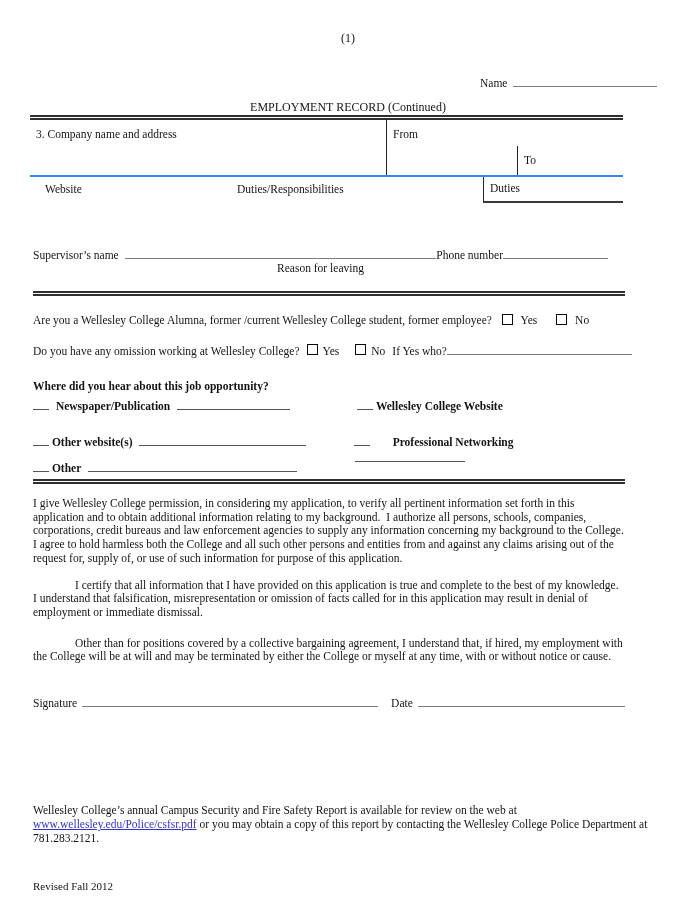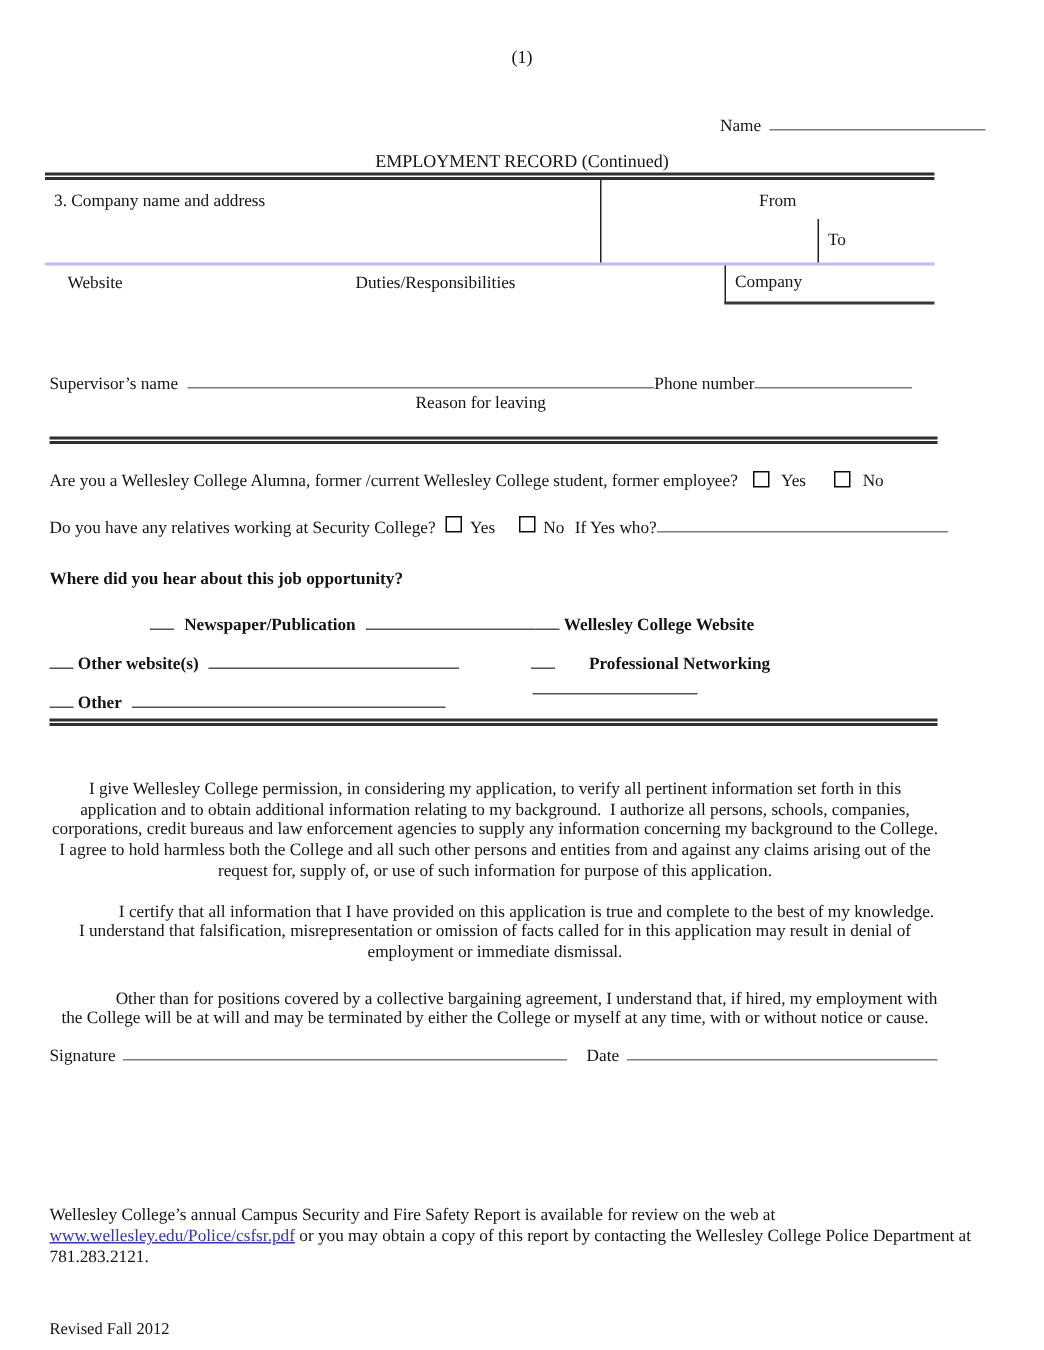--- a/index.html
+++ b/index.html
@@ -16,24 +16,24 @@
   .center{width:100%;text-align:center;}
   
   .bl{display:inline-block;height:13px;border-bottom:1px solid #7d7d7d;vertical-align:baseline;}
   .bl-dark{border-bottom-color:#555;}
   
   .dline{height:1px;border-top:2px solid #2f2f2f;border-bottom:2px solid #2f2f2f;}
   
   .cb{display:inline-block;width:9px;height:9px;border:1.5px solid #0a0a0a;vertical-align:-1px;}
   
   .emp-table{width:593px;}
-  .t-row1{display:flex;height:55px;border-bottom:2px solid #c4b5fd;gap:14px;}
+  .t-row1{display:flex;height:55px;border-bottom:2px solid #3b82f6;}
   .t-row1 .cell{box-sizing:border-box;padding:8px 0 0 6px;}
   .c-company{width:356px;}
-  .c-from{width:131px;border-left:1px solid #222;text-align:right;}
+  .c-from{width:131px;border-left:1px solid #222;}
   .c-to{flex:1;border-left:1px solid #222;margin-top:26px;}
   .t-row2{display:flex;height:26px;}
   .c-posduties{flex:1;display:flex;box-sizing:border-box;padding:6px 0 0 15px;}
   .w-pos{width:192px;display:inline-block;}
   .c-salary{width:140px;box-sizing:border-box;border-left:1px solid #222;border-bottom:2px solid #3a3a3a;padding:5px 0 0 6px;}
   .flexrow{display:flex;align-items:baseline;}
   .grow{flex:1;}
   .b{font-weight:bold;}
   .para{white-space:pre-wrap;line-height:13.7px;margin:0;}
   .indent{text-indent:42px;}
@@ -66,21 +66,21 @@
       <div class="cell c-to">
         <span>To</span>
       </div>
     </div>
     <div class="t-row2">
       <div class="c-posduties">
         <span class="w-pos">Website</span>
         <span>Duties/Responsibilities</span>
       </div>
       <div class="c-salary">
-        <span>Company</span>
+        <span>Duties</span>
       </div>
     </div>
   </div>
 
   <div class="abs" style="top:245px;left:33px;width:575px;text-align:center;">
     <div class="flexrow">
       <span>Supervisor’s name</span>
       <span class="bl grow" style="margin-left:6px;"></span>
       <span>Phone number</span>
       <span class="bl" style="width:105px;"></span>
@@ -92,32 +92,32 @@
 
   <div class="abs" style="top:314px;left:33px;width:640px;">
     <span>Are you a Wellesley College Alumna, former /current Wellesley College student, former employee?</span>
     <span class="cb" style="margin-left:7px;"></span>
     <span style="margin-left:5px;">Yes</span>
     <span class="cb" style="margin-left:16px;"></span>
     <span style="margin-left:5px;">No</span>
   </div>
 
   <div class="abs flexrow" style="top:341px;left:33px;width:599px;">
-    <span>Do you have any relatives working at Security College?</span>
+    <span>Do you have any omission working at Wellesley College?</span>
     <span class="cb" style="margin-left:7px;"></span>
     <span style="margin-left:5px;">Yes</span>
     <span class="cb" style="margin-left:16px;"></span>
     <span style="margin-left:5px;margin-right:7px;">No</span>
     <span>If Yes who?</span>
     <span class="bl grow"></span>
   </div>
 
   <div class="abs b" style="top:380px;left:33px;">Where did you hear about this job opportunity?</div>
 
-  <div class="abs flexrow" style="top:406px;left:33px;width:592px;text-align:right;">
+  <div class="abs flexrow" style="top:396px;left:33px;width:592px;">
     <span style="width:324px;">
       <span class="bl bl-dark" style="width:16px;"></span>
       <span class="b" style="margin-left:4px;">Newspaper/Publication</span>
       <span class="bl bl-dark" style="width:113px;margin-left:4px;"></span>
     </span>
     <span>
       <span class="bl bl-dark" style="width:16px;"></span>
       <span class="b">Wellesley College Website</span>
     </span>
   </div>
@@ -136,21 +136,21 @@
   </div>
 
   <div class="abs" style="top:458px;left:33px;">
     <span class="bl bl-dark" style="width:16px;"></span>
     <span class="b">Other</span>
     <span class="bl bl-dark" style="width:209px;margin-left:4px;"></span>
   </div>
 
   <div class="abs dline" style="top:479px;left:33px;width:592px;"></div>
 
-  <div class="abs" style="top:520px;left:33px;width:594px;text-align:center;">
+  <div class="abs" style="top:497px;left:33px;width:594px;">
     <p class="para" style="margin-bottom:13px;">I give Wellesley College permission, in considering my application, to verify all pertinent information set forth in this application and to obtain additional information relating to my background.  I authorize all persons, schools, companies, corporations, credit bureaus and law enforcement agencies to supply any information concerning my background to the College.  I agree to hold harmless both the College and all such other persons and entities from and against any claims arising out of the request for, supply of, or use of such information for purpose of this application.</p>
     <p class="para indent" style="margin-bottom:17px;">I certify that all information that I have provided on this application is true and complete to the best of my knowledge.  I understand that falsification, misrepresentation or omission of facts called for in this application may result in denial of employment or immediate dismissal.</p>
     <p class="para indent">Other than for positions covered by a collective bargaining agreement, I understand that, if hired, my employment with the College will be at will and may be terminated by either the College or myself at any time, with or without notice or cause.</p>
   </div>
 
   <div class="abs flexrow" style="top:693px;left:33px;width:592px;">
     <span>Signature</span>
     <span class="bl" style="width:296px;margin-left:5px;"></span>
     <span style="margin-left:13px;">Date</span>
     <span class="bl grow" style="margin-left:5px;"></span>

